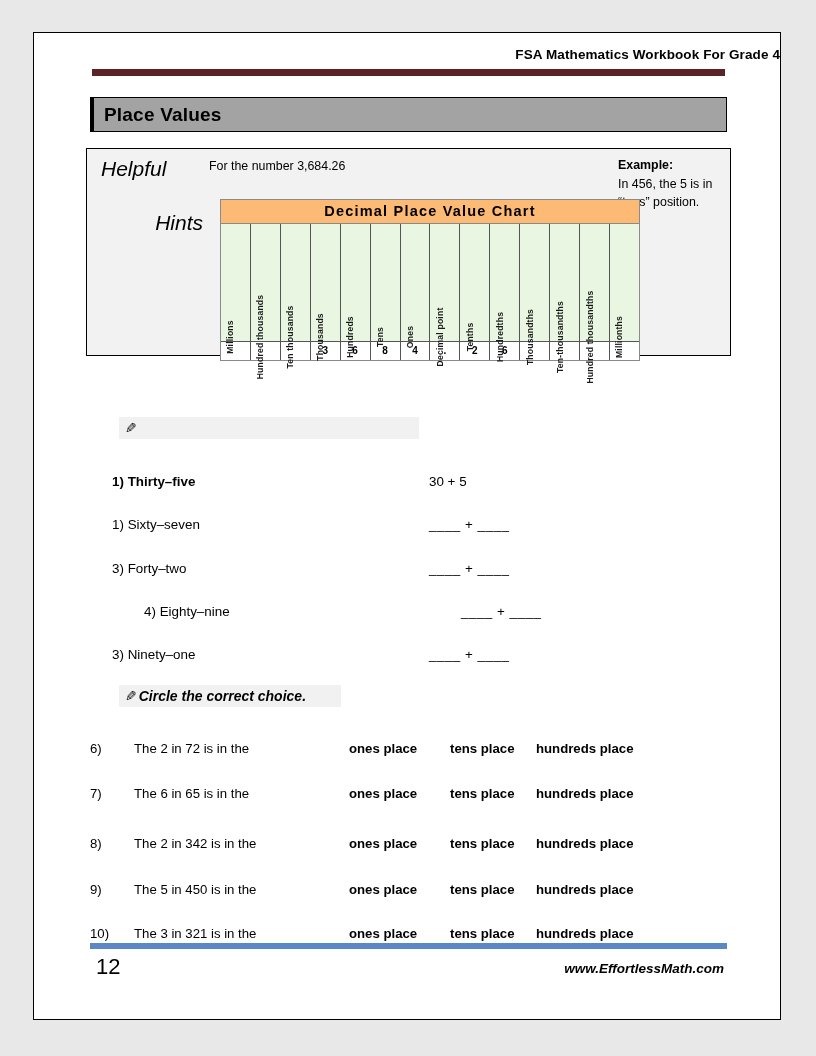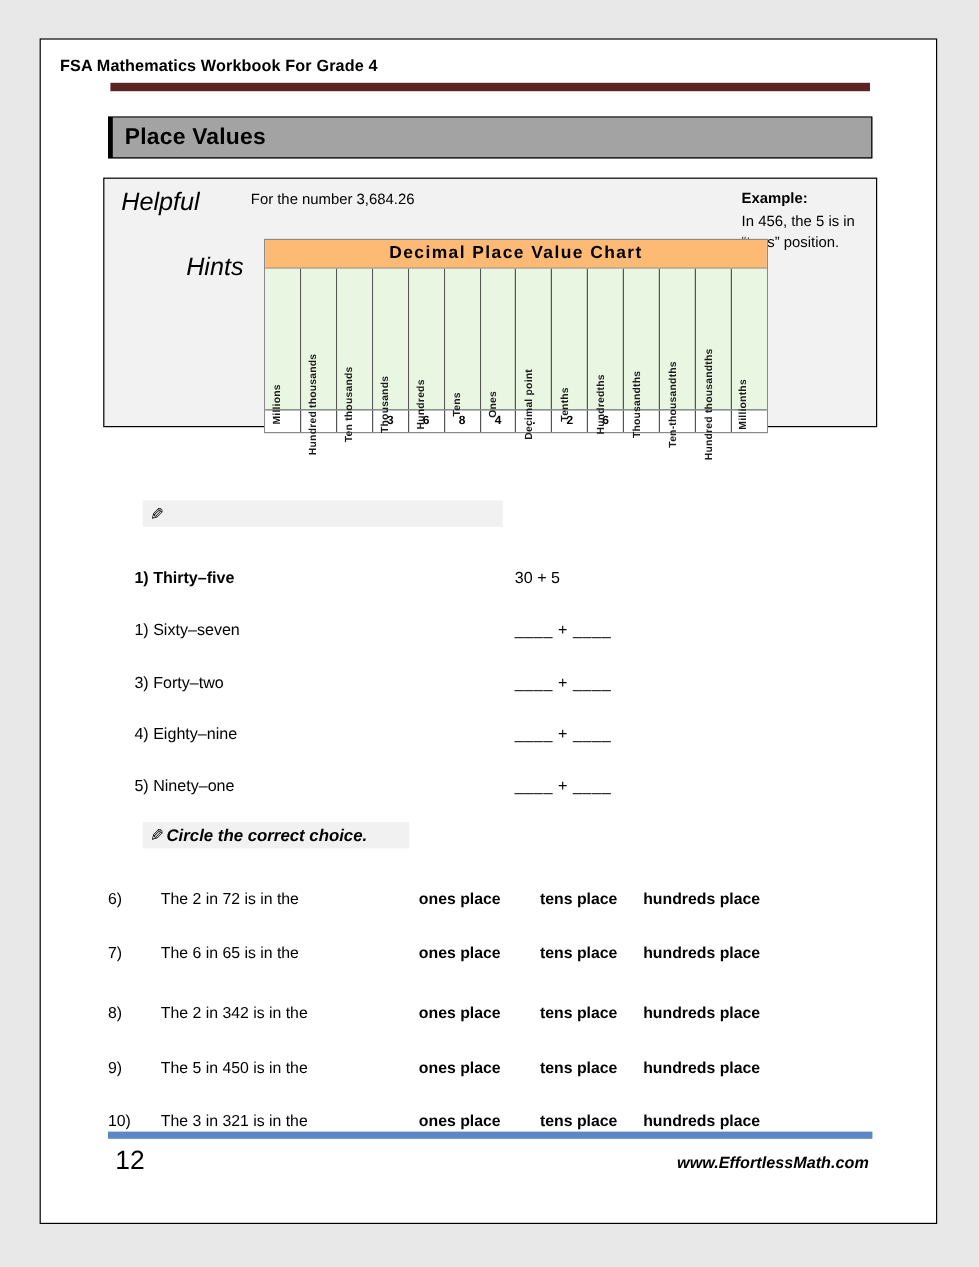--- a/index.html
+++ b/index.html
@@ -24,24 +24,24 @@
     box-sizing: border-box;
   }
   .inner {
     position: absolute;
     left: 0; top: 0; right: 0; bottom: 0;
   }
 
   
   .doc-header {
     position: absolute;
-    left: 16px;
+    left: 0;
     top: 14px;
     width: 100%;
-    text-align: left;
+    text-align: right;
     font-size: 13.5px;
     font-weight: bold;
     color: #000;
     letter-spacing: .1px;
   }
   .header-rule {
     position: absolute;
     left: 58px;
     top: 36px;
     width: 633px;
@@ -380,26 +380,26 @@
           <div class="qans">30 + 5</div>
         </div>
         <div class="q-expand" style="top: 484px;">
           <div class="qlabel">1) Sixty–seven</div>
           <div class="qans blank">____ + ____</div>
         </div>
         <div class="q-expand" style="top: 528px;">
           <div class="qlabel">3) Forty–two</div>
           <div class="qans blank">____ + ____</div>
         </div>
-        <div class="q-expand" style="top: 571px;">
+        <div class="q-expand" style="top: 571px; margin-left: 32px;">
           <div class="qlabel">4) Eighty–nine</div>
           <div class="qans blank">____ + ____</div>
         </div>
         <div class="q-expand" style="top: 614px;">
-          <div class="qlabel">5) Ninety–one</div>
+          <div class="qlabel">3) Ninety–one</div>
           <div class="qans blank">____ + ____</div>
         </div>
       </div>
 
     <div class="instruction" id="instr-2" style="left:85px; top:652px; width:222px;">
       <span class="ic">✎</span>
       <span class="txt">Circle the correct choice.</span>
     </div>
 
     <div id="choice-list">

